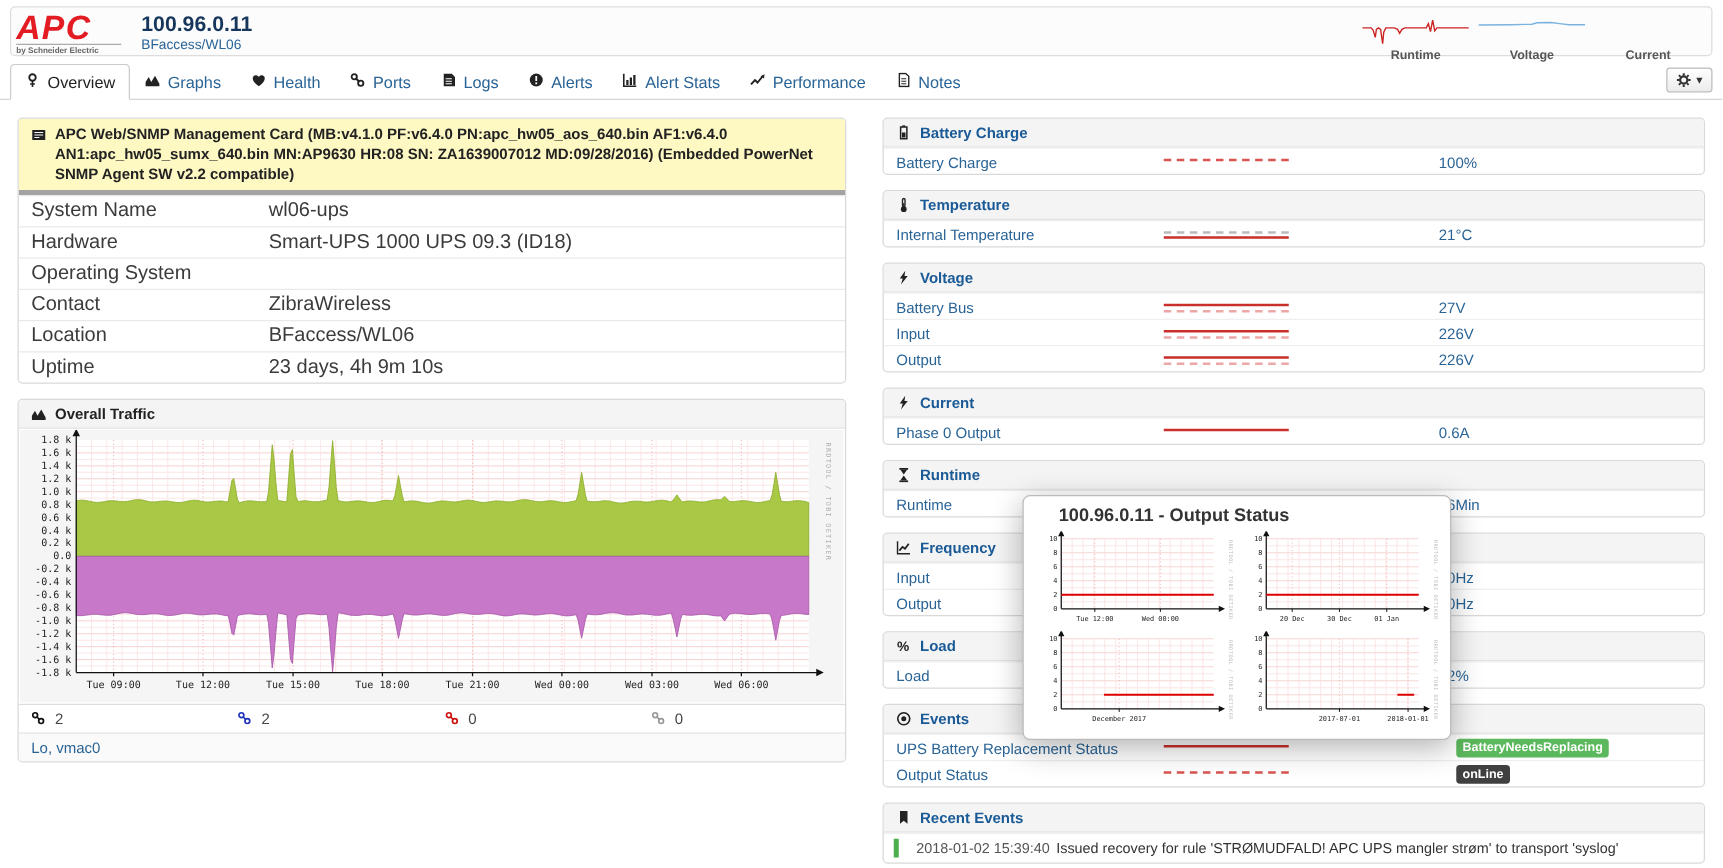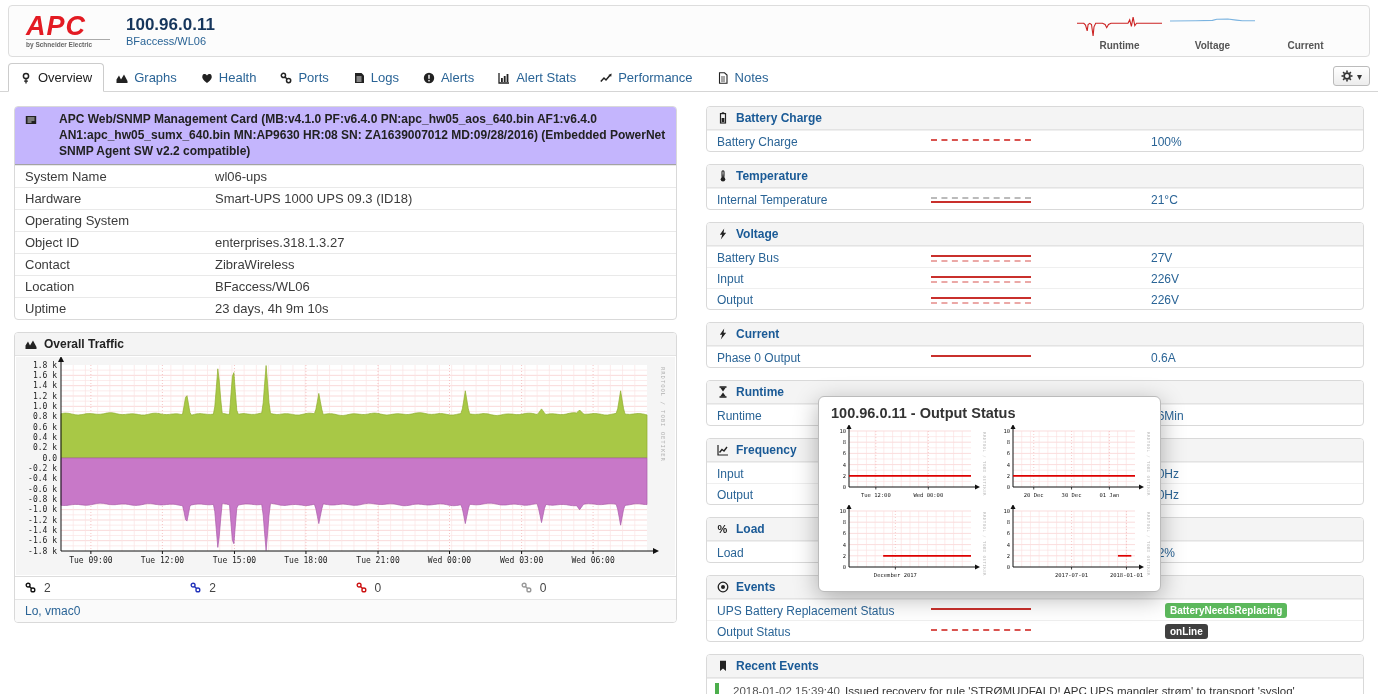--- a/index.html
+++ b/index.html
@@ -2,58 +2,58 @@
 <html><head>
 <meta charset="utf-8">
 <style>
   *{box-sizing:border-box;margin:0;padding:0}
   html,body{width:1378px;height:694px;overflow:hidden;background:#fff;
     font-family:"Liberation Sans","DejaVu Sans",sans-serif;color:#333;position:relative}
   .icn{display:inline-flex;width:12px;height:12px;vertical-align:-1px}
   .icn svg{width:12px;height:12px}
   
   .hdr{margin:5px 8px 0;border:1px solid #ddd;border-radius:4px;background:#fcfcfc;
-       display:flex;align-items:center;padding:4px 17px;height:52px}
+       display:flex;align-items:flex-start;padding:4px 4px;height:40px}
   .apclogo{width:88px}
   .apc-word{font-size:27px;font-weight:bold;font-style:italic;color:#e31b23;
             letter-spacing:1px;line-height:24px;font-family:"Liberation Sans",sans-serif}
   .apc-sub{font-size:6.5px;color:#666;font-weight:bold;border-top:1px solid #aaa;
            padding-top:1px;margin-top:1px;width:84px}
   .hdr-titles{margin-left:12px}
   .hdr-title{font-size:17px;font-weight:bold;color:#16365c;line-height:19px}
   .hdr-sub{font-size:11px;color:#2a6496;margin-top:1px}
   .hdr-graphs{margin-left:auto;display:flex}
   .hgraph{width:93px;text-align:center}
   .hgraph svg{display:block;margin:0 auto}
   .hgraph .hlabel{font-size:10px;font-weight:bold;color:#555;margin-top:1px}
   
   .tabbar{margin-top:6px;padding:0 8px;border-bottom:1px solid #d5d5d5;
           display:flex;align-items:flex-end}
-  .tab{display:flex;gap:6px;align-items:center;padding:6px 11px;font-size:13px;
+  .tab{display:flex;gap:6px;padding:6px 11px;font-size:13px;
        color:#2a6496;border:1px solid transparent;margin-bottom:-1px;cursor:pointer;white-space:nowrap}
   .tab .icn{color:#222}
   .tab.active{background:#fff;border-color:#ccc;border-bottom-color:#fff;
               border-radius:4px 4px 0 0;color:#222;font-weight:normal}
   .gearbtn{margin-left:auto;margin-bottom:5px;border:1px solid #bbb;border-radius:3px;
            padding:3px 7px;background:linear-gradient(#fff,#ececec);display:flex;
            align-items:center;gap:4px;color:#333;font-size:10px;cursor:pointer}
   
   .content{display:flex;padding:0 14px;gap:29px;align-items:flex-start;margin-top:14px}
   .col-l{width:663px}
   .col-r{width:658px}
   .panel{border:1px solid #d9d9d9;border-radius:4px;background:#fff;margin-bottom:12px;overflow:hidden}
   .sec-h{background:#f4f4f4;padding:4px 10px;font-weight:bold;color:#1a5a96;font-size:12px;
          border-bottom:1px solid #e3e3e3;display:flex;align-items:center;gap:7px}
   .sec-h .icn{color:#222}
   .sec-h.dark{color:#222}
   
-  .sys-h{padding:5px 10px;font-weight:bold;font-size:12px;color:#222;background:#c4b5fd;
-         line-height:1.32;border-bottom:1px solid #a3a3a3;display:flex;gap:22px}
+  .sys-h{padding:5px 10px;font-weight:bold;font-size:12px;color:#222;background:#fef9c3;
+         line-height:1.32;border-bottom:4px solid #a3a3a3;display:flex;gap:7px}
   .sys-h .icn{margin-top:2px;flex:0 0 12px}
-  .srow{display:flex;border-top:1px solid #e9e9e9;font-size:13px;color:#3b3b3b}
+  .srow{display:flex;border-top:1px solid #e9e9e9;font-size:16px;color:#3b3b3b}
   .srow:first-of-type{border-top:none}
   .slabel{width:190px;padding:3px 10px}
   .sval{flex:1;padding:3px 10px}
   
   .graphwrap{padding:1px}
   .ports{display:flex;border-top:1px solid #ddd}
   .pcell{flex:1;padding:4px 0 4px 10px;font-size:12px;color:#444;display:flex;
          align-items:center;gap:7px;cursor:pointer}
   .pcell .icn svg{width:11px;height:11px}
   .ifrow{padding:4px 10px;background:#fafafa;border-top:1px solid #e5e5e5;
@@ -78,21 +78,21 @@
   .evrow{display:flex;align-items:center;padding:4px 8px;border-top:1px solid #ececec;
          font-size:11.5px;color:#333}
   .evrow:first-of-type{border-top:none}
   .evbar{width:4px;height:15px;margin-right:14px;flex:0 0 4px}
   .evtime{width:112px;color:#555;flex:0 0 112px}
   .evmsg{flex:1}
   
   .popup{position:absolute;left:818px;top:396px;width:343px;background:#fff;
          border:1px solid #bbb;border-radius:6px;box-shadow:0 6px 24px rgba(0,0,0,.3);
          z-index:20;padding:6px 8px 8px}
-  .popup h3{margin:2px 4px 4px;font-size:14.5px;color:#333;font-weight:bold}
+  .popup h3{margin:2px 20px 4px;font-size:14.5px;color:#333;font-weight:bold}
   .popgrid{display:grid;grid-template-columns:1fr 1fr;gap:2px}
 </style>
 </head>
 <body>
 
 <div class="hdr">
   <div class="apclogo">
     <div class="apc-word">APC</div>
     <div class="apc-sub">by Schneider Electric</div>
   </div>
@@ -240,24 +240,20 @@
       <div class="srow">
           <div class="slabel">System Name</div>
           <div class="sval">wl06-ups</div>
         </div>
       <div class="srow">
           <div class="slabel">Hardware</div>
           <div class="sval">Smart-UPS 1000 UPS 09.3 (ID18)</div>
         </div>
       <div class="srow">
           <div class="slabel">Operating System</div>
-        </div>
-      <div class="srow">
-          <div class="slabel">Object ID</div>
-          <div class="sval">enterprises.318.1.3.27</div>
         </div>
       <div class="srow">
           <div class="slabel">Contact</div>
           <div class="sval">ZibraWireless</div>
         </div>
       <div class="srow">
           <div class="slabel">Location</div>
           <div class="sval">BFaccess/WL06</div>
         </div>
       <div class="srow">

